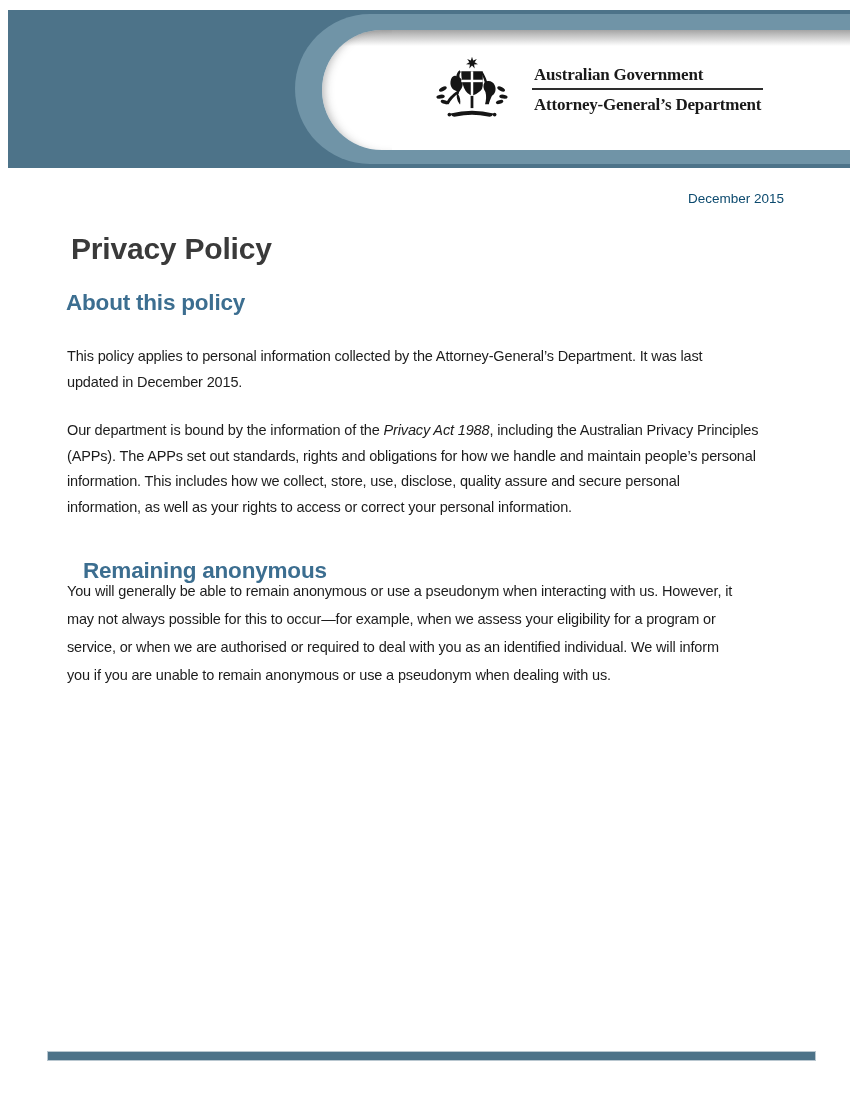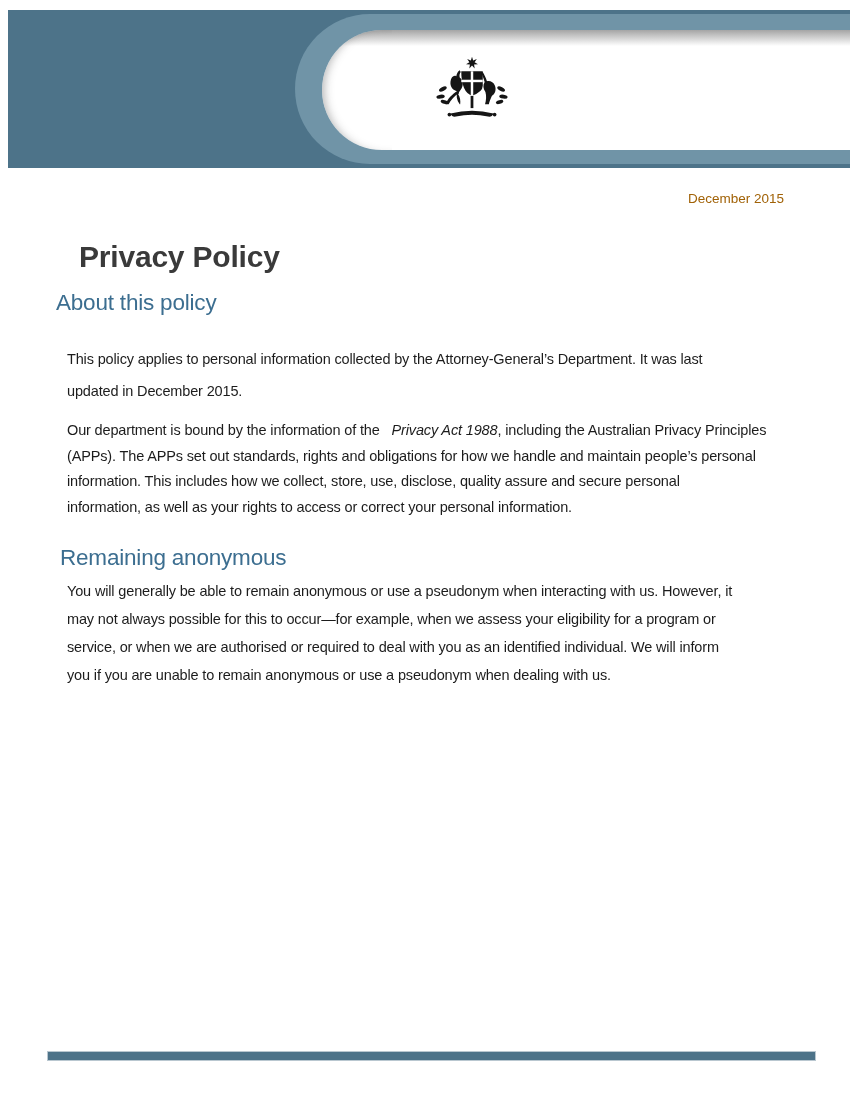--- a/index.html
+++ b/index.html
@@ -31,34 +31,34 @@
     border-radius:62px 0 0 62px;
     box-shadow:inset 8px 0 10px -6px rgba(40,40,40,.35);
     pointer-events:none;
   }
   .crest{flex:0 0 auto;width:92px;height:76px;margin-top:4px;}
   .logo-text{margin-left:14px;color:#1a1a1a;font-family:"Liberation Serif", serif;}
   .logo-line1{font-size:17px;font-weight:700;letter-spacing:-.2px;white-space:nowrap;padding:0 2px 3px 2px;}
   .logo-rule{height:2px;background:#2e2e2e;margin:0 0 3px 0;}
   .logo-line2{font-size:17px;font-weight:700;letter-spacing:-.2px;white-space:nowrap;padding:2px 2px 0 2px;}
   
-  .doc-date{position:absolute;top:191px;right:66px;font-size:13.5px;color:#a16207;}
+  .doc-date{position:absolute;top:191px;right:66px;font-size:13.5px;color:#0c4a6e;}
   .doc-title{position:absolute;left:67px;top:228px;font-size:30px;font-weight:700;color:#3a3a3a;letter-spacing:-.2px;}
-  .h2{position:absolute;left:56px;font-size:22.5px;font-weight:400;color:#3c6e90;letter-spacing:-.2px;}
+  .h2{position:absolute;left:66px;font-size:22.5px;font-weight:700;color:#3c6e90;letter-spacing:-.2px;}
   .h2-about{top:290px;}
   .h2-anon{top:541px;}
   .para{
     position:absolute;left:67px;width:760px;margin:0;
     font-size:14.5px;letter-spacing:-.15px;color:#1c1c1c;
     white-space:pre-line;
   }
-  .para-1{top:343px;line-height:32px;}
+  .para-1{top:343px;line-height:26px;}
   .para-2{top:418px;line-height:25.5px;}
   .para-3{top:577px;line-height:28px;}
-  .para i{font-style:italic;margin-left:8px;}
+  .para i{font-style:italic;}
   
   .footer-bar{
     position:absolute;left:47px;top:1051px;width:767px;height:8px;
     background:#4d7389;border:1.5px solid #b9c7d0;
   }
 </style>
 </head>
 <body>
 
 <div class="banner">
@@ -89,37 +89,42 @@
         <circle cx="89.5" cy="77.5" r="2.4"></circle>
 
         <rect x="58.2" y="53" width="3.6" height="16"></rect>
       </g>
 
       <g fill="#ffffff">
         <rect x="58.4" y="21" width="3.2" height="32"></rect>
         <rect x="46" y="32" width="28" height="3.2"></rect>
       </g>
     </svg>
+    <div class="logo-text">
+      <div class="logo-line1">Australian Government</div>
+      <div class="logo-rule"></div>
+      <div class="logo-line2">Attorney-General’s Department</div>
+    </div>
   </div>
 </div>
 
 <div class="doc-date">December 2015</div>
 
-<h1 class="doc-title" style="margin:12px;">Privacy Policy</h1>
+<h1 class="doc-title" style="margin:4px;">Privacy Policy</h1>
 
 <h2 class="h2 h2-about" style="margin:0;">About this policy</h2>
 
 <p class="para para-1">This policy applies to personal information collected by the Attorney-General’s Department. It was last
 updated in December 2015.</p>
 
 <p class="para para-2"><span>Our department is bound by the information of the </span><i>Privacy Act 1988</i><span>, including the Australian Privacy Principles
 (APPs).  The APPs set out standards, rights and obligations for how we handle and maintain people’s personal
 information. This includes how we collect, store, use, disclose, quality assure and secure personal
 information, as well as your rights to access or correct your personal information.</span></p>
 
-<h2 class="h2 h2-anon" style="margin:4px;">Remaining anonymous</h2>
+<h2 class="h2 h2-anon" style="margin:17px;">Remaining anonymous</h2>
 
 <p class="para para-3">You will generally be able to remain anonymous or use a pseudonym when interacting with us. However, it
 may not always possible for this to occur—for example, when we assess your eligibility for a program or
 service, or when we are authorised or required to deal with you as an identified individual. We will inform
 you if you are unable to remain anonymous or use a pseudonym when dealing with us.</p>
 
 <div class="footer-bar"></div>
 
 </body></html>

